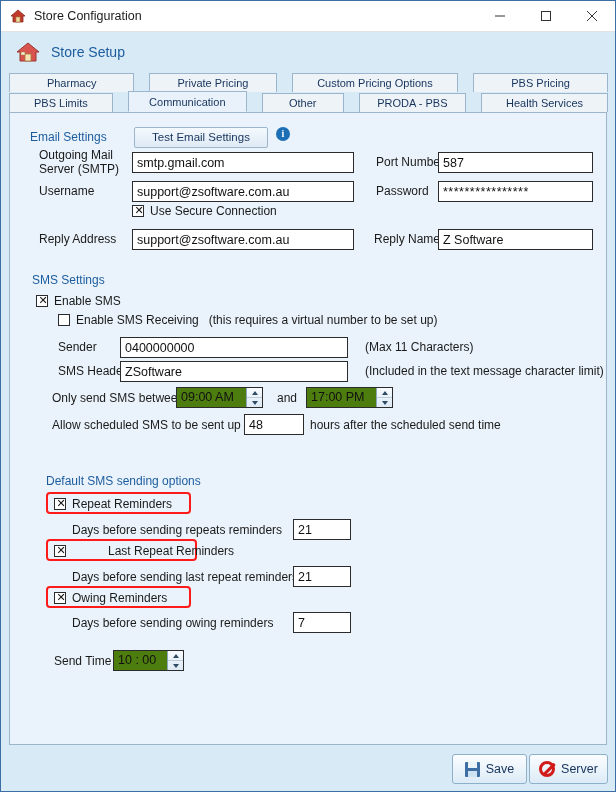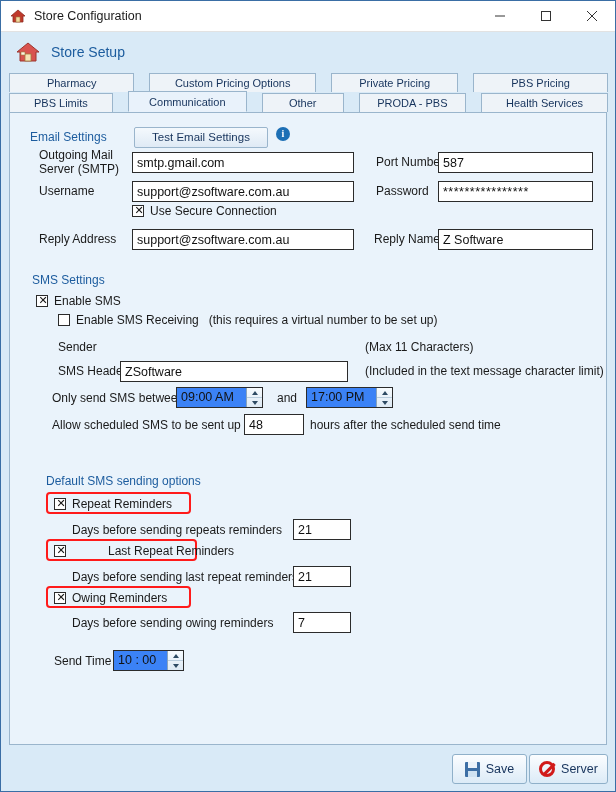--- a/index.html
+++ b/index.html
@@ -169,21 +169,21 @@
     line-height: 14px;
     color: #111;
   }
   .hl-box {
     border: 2px solid #ff1a1a;
     border-radius: 4px;
     box-sizing: border-box;
   }
   .spin {
     border: 1px solid #2b2b2b;
-    background: #3b82f6;
+    background: #4d7c0f;
     box-sizing: border-box;
     height: 21px;
     display: flex;
     align-items: stretch;
   }
   .spin .val {
     flex: 1;
     line-height: 19px;
     padding: 0 4px;
     font-size: 12.5px;
@@ -319,22 +319,22 @@
         <rect x="10" y="14" width="6" height="7" fill="#f7e3b5" stroke="#a07c3c" stroke-width="0.8"></rect>
         <rect x="6" y="12" width="4" height="3" fill="#fdf6e3" stroke="#a07c3c" stroke-width="0.6"></rect>
       </svg>
     </div>
     <div class="header-title">Store Setup</div>
   </div>
 
   <div class="tabs-area">
     <div class="tab-row">
       <div class="tab" style="width:133px">Pharmacy</div>
+      <div class="tab" style="width:135px">Private Pricing</div>
       <div class="tab" style="width:177px">Custom Pricing Options</div>
-      <div class="tab" style="width:135px">Private Pricing</div>
       <div class="tab" style="width:143px">PBS Pricing</div>
     </div>
     <div class="tab-row">
       <div class="tab" style="width:108px">PBS Limits</div>
       <div class="tab selected" style="width:124px">Communication</div>
       <div class="tab" style="width:85px">Other</div>
       <div class="tab" style="width:112px">PRODA - PBS</div>
       <div class="tab" style="width:132px">Health Services</div>
     </div>
   </div>
@@ -376,20 +376,21 @@
       <span class="lbl" style="margin-left:6px;">Enable SMS</span>
     </div>
 
     <div class="abs" style="left:48px; top:200px; display:flex; align-items:center;">
       <span class="chk"></span>
       <span class="lbl" style="margin-left:6px;">Enable SMS Receiving</span>
       <span class="lbl" style="margin-left:10px;">(this requires a virtual number to be set up)</span>
     </div>
 
     <div class="abs lbl" style="left:48px; top:227px;">Sender</div>
+    <div class="abs txt" style="left:110px; top:224px; width:228px;">0400000000</div>
     <div class="abs lbl" style="left:355px; top:227px;">(Max 11 Characters)</div>
 
     <div class="abs lbl" style="left:48px; top:251px;">SMS Header</div>
     <div class="abs txt" style="left:110px; top:248px; width:228px;">ZSoftware</div>
     <div class="abs lbl" style="left:355px; top:251px;">(Included in the text message character limit)</div>
 
     <div class="abs lbl" style="left:42px; top:278px;">Only send SMS between</div>
     <div class="abs spin" style="left:166px; top:274px; width:87px;">
       <div class="val">09:00 AM</div>
       <div class="arrows">

